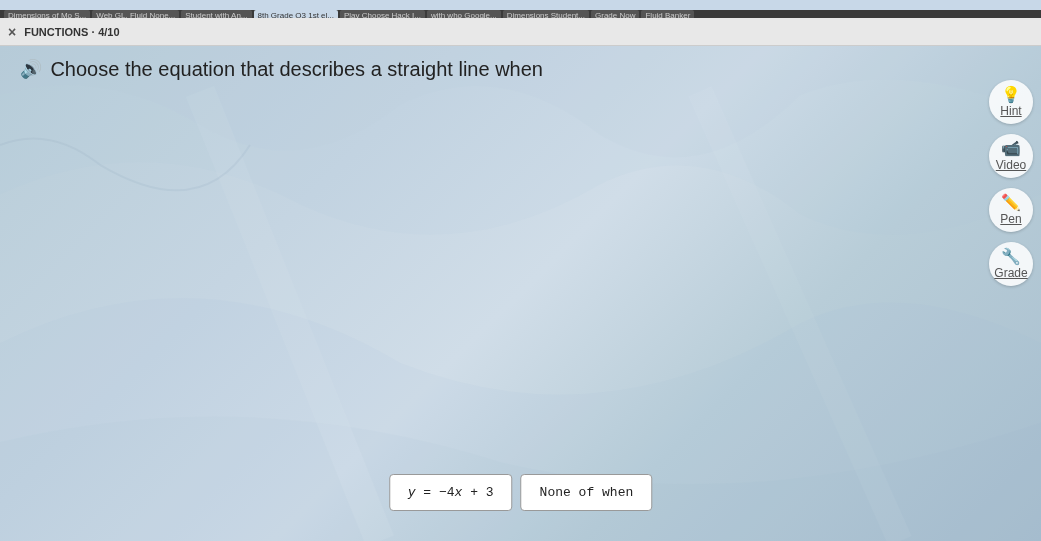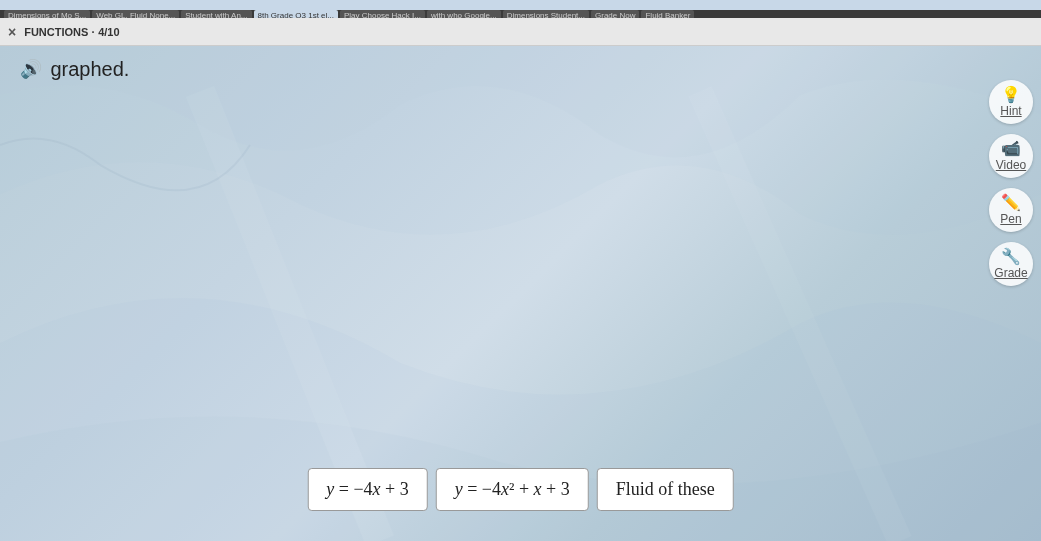--- a/index.html
+++ b/index.html
@@ -122,25 +122,25 @@
       display: flex;
       gap: 8px;
       align-items: center;
       z-index: 10;
     }
     .answer-btn {
       background: white;
       border: 1.5px solid #999;
       border-radius: 4px;
       padding: 10px 18px;
-      font-size: 18px;
+      font-size: 13px;
       cursor: pointer;
       color: #222;
       white-space: nowrap;
-      font-family: Liberation Serif, serif;
+      font-family: Liberation Mono, monospace;
     }
 
     
     .right-sidebar {
       position: absolute;
       right: 8px;
       top: 80px;
       display: flex;
       flex-direction: column;
       gap: 10px;
@@ -203,33 +203,30 @@
     <path d="M200,46 L380,500" stroke="rgba(255,255,255,0.15)" stroke-width="30" fill="none"></path>
     <path d="M700,46 L900,500" stroke="rgba(255,255,255,0.12)" stroke-width="25" fill="none"></path>
     <path d="M0,100 Q50,80 100,120 Q200,180 250,100" stroke="rgba(100,130,160,0.3)" stroke-width="2" fill="none"></path>
   </svg>
 </div>
 
 <div class="question-area">
   <div class="question-text">
     <span class="speaker-icon">🔊</span>
     <div>
-      <div>graphed.</div>
+      <div>Choose the equation that describes a straight line when</div>
     </div>
   </div>
 </div>
 
 <div class="answers-area">
   <button class="answer-btn">
     <em>y</em> = −4<em>x</em> + 3
   </button>
-  <button class="answer-btn">
-    <em>y</em> = −4<em>x</em>² + <em>x</em> + 3
-  </button>
-  <button class="answer-btn">Fluid of these</button>
+  <button class="answer-btn">None of when</button>
 </div>
 
 <div class="right-sidebar">
   <div class="tool-btn">
     <span class="tool-icon">💡</span>
     <span class="tool-label">Hint</span>
   </div>
   <div class="tool-btn">
     <span class="tool-icon">📹</span>
     <span class="tool-label">Video</span>

